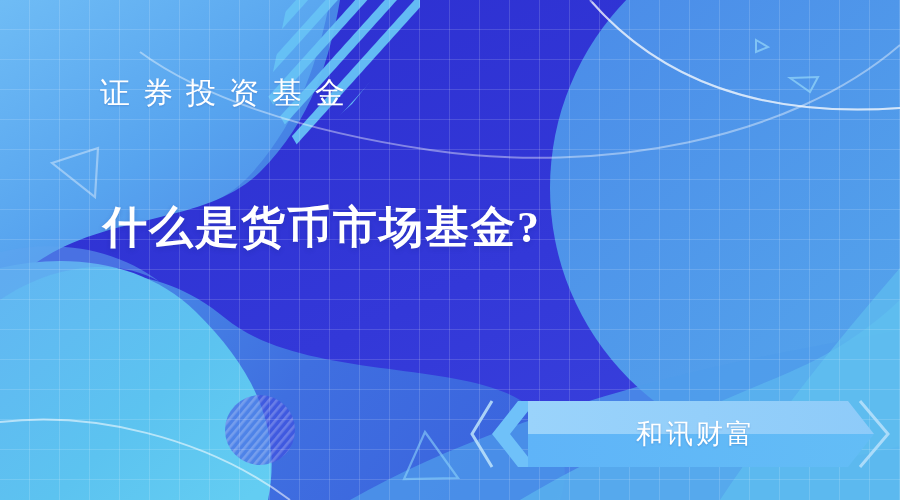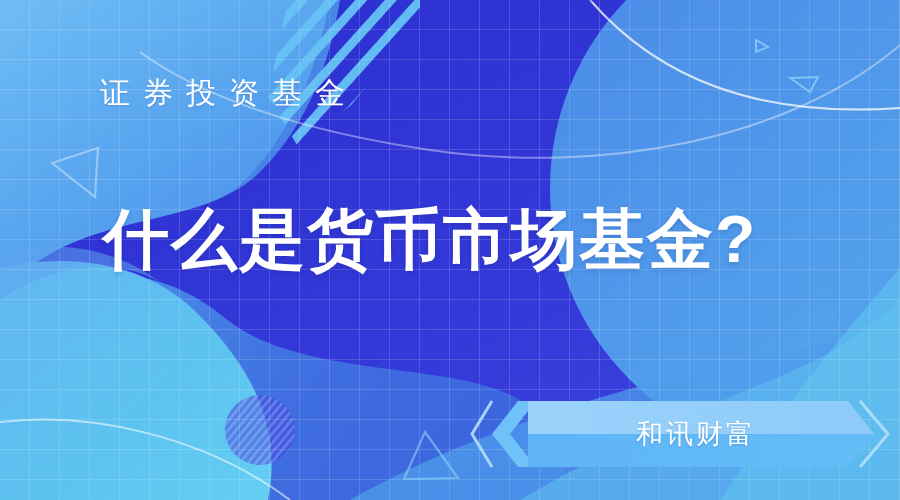--- a/index.html
+++ b/index.html
@@ -4,21 +4,21 @@
 <title>banner</title>
 <style>
   html,body{margin:0;padding:0;background:#222;}
   *{box-sizing:border-box;}
 
   #banner{
     position:relative;
     width:900px;
     height:500px;
     overflow:hidden;
-    font-family:Liberation Sans, sans-serif;
+    font-family:Liberation Serif, serif;
     background:linear-gradient(125deg,#5aa9f0 0%,#4a8ee8 22%,#3f6fe0 45%,#3a63de 70%,#4b8ae6 100%);
   }
 
   
   .layer{position:absolute;top:0;left:0;width:900px;height:500px;}
   .layer svg{display:block;width:900px;height:500px;}
 
   
   .grid{
     position:absolute;inset:0;
@@ -41,21 +41,21 @@
     letter-spacing:13px;
     font-weight:400;
     white-space:nowrap;
     text-shadow:0 1px 2px rgba(20,40,120,.18);
   }
   .headline{
     position:absolute;
     left:103px;
     top:206px;
     color:#ffffff;
-    font-size:66px;
+    font-size:44px;
     line-height:1;
     font-weight:bold;
     letter-spacing:2px;
     white-space:nowrap;
     text-shadow:0 2px 5px rgba(20,40,120,.20);
   }
 
   
   .ribbon{
     position:absolute;

